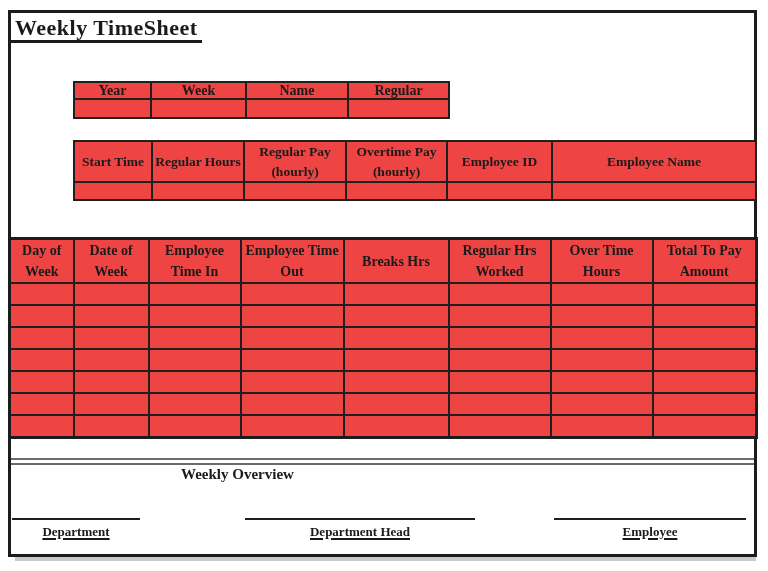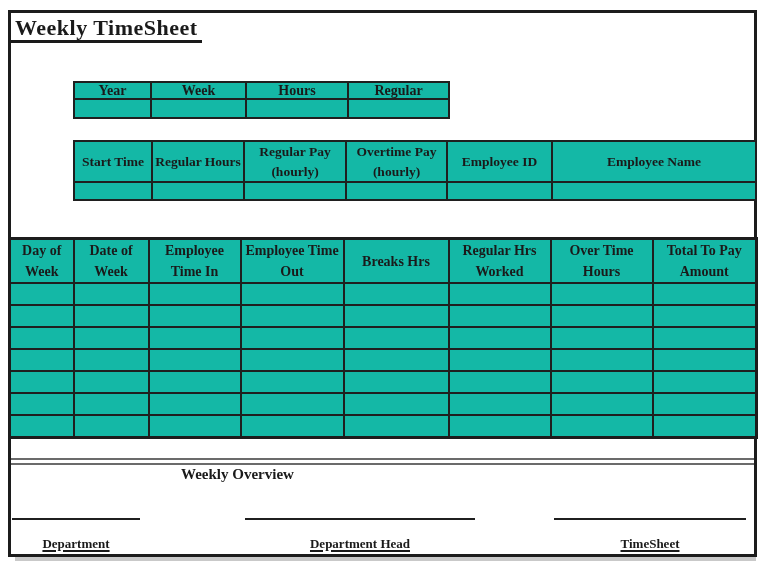--- a/index.html
+++ b/index.html
@@ -31,21 +31,21 @@
     font-weight: bold;
     letter-spacing: 0.5px;
     border-bottom: 3px solid #1a1a1a;
     padding: 0 4px 0px 4px;
     line-height: 1.15;
   }
   table {
     border-collapse: collapse;
     table-layout: fixed;
     position: absolute;
-    background: #14b8a6;
+    background: #ef4444;
   }
   th, td {
     border: 2px solid #1f1f1f;
     text-align: center;
     vertical-align: middle;
     padding: 0 2px;
     overflow: hidden;
     font-weight: bold;
   }
   
@@ -73,21 +73,21 @@
     font-size: 15px;
     font-weight: bold;
     text-align: right;
   }
   
   .sig {
     position: absolute;
     top: 505px;
     border-top: 2px solid #1f1f1f;
     text-align: center;
-    padding-top: 14px;
+    padding-top: 2px;
   }
   .sig span {
     font-size: 13px;
     font-weight: bold;
     text-decoration: underline;
     text-decoration-thickness: 1.5px;
     text-underline-offset: 2px;
   }
   #sig-department { left: 1px; width: 128px; }
   #sig-department-head { left: 234px; width: 230px; }
@@ -107,21 +107,21 @@
       <colgroup>
         <col style="width:77px">
           <col style="width:95px">
           <col style="width:102px">
           <col style="width:101px">
       </colgroup>
       <thead>
         <tr>
           <th>Year</th>
           <th>Week</th>
-          <th>Hours</th>
+          <th>Name</th>
           <th>Regular</th>
         </tr>
       </thead>
       <tbody>
         <tr>
           <td></td>
           <td></td>
           <td></td>
           <td></td>
         </tr>
@@ -260,17 +260,17 @@
 
     <div class="overview-label">Weekly Overview</div>
 
     <div class="sig" id="sig-department">
       <span>Department</span>
     </div>
     <div class="sig" id="sig-department-head">
       <span>Department Head</span>
     </div>
     <div class="sig" id="sig-signature">
-      <span>TimeSheet</span>
+      <span>Employee</span>
     </div>
 
   </div>
 </div>
 
 </body></html>

